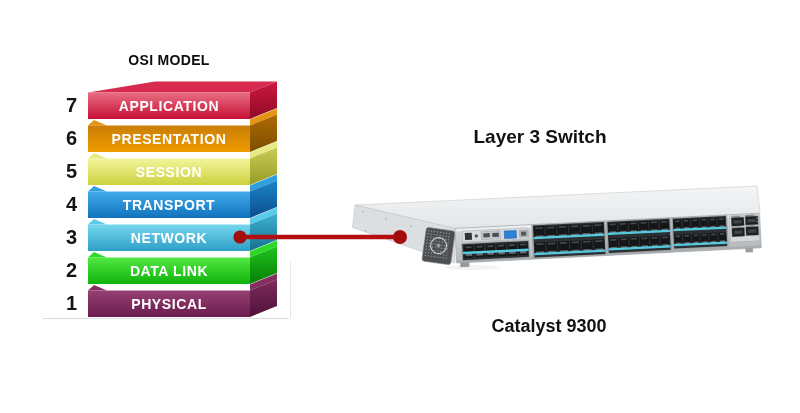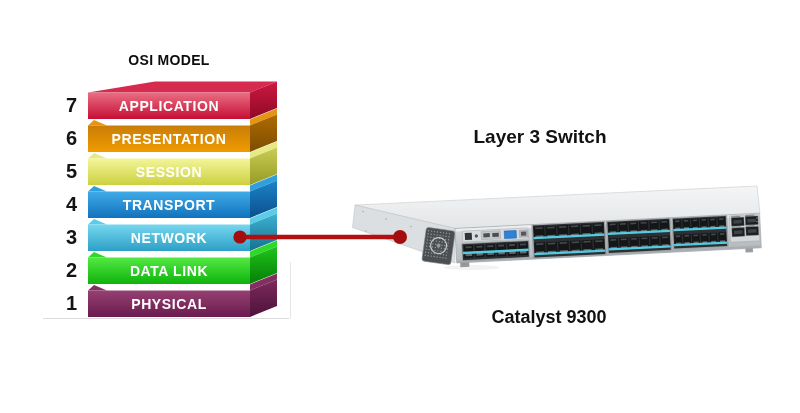--- a/index.html
+++ b/index.html
@@ -3,21 +3,21 @@
 <meta charset="utf-8">
 <style>
   html,body{margin:0;padding:0;background:#fff;}
   .canvas{position:relative;width:800px;height:413px;background:#fff;overflow:hidden;
           font-family:"Liberation Sans",sans-serif;}
   .canvas svg{position:absolute;left:0;top:0;}
   .osi-title{position:absolute;left:69px;top:52px;width:200px;text-align:center;
              font-size:14px;font-weight:bold;color:#0d0d0d;letter-spacing:.3px;}
   .switch-title{position:absolute;left:440px;top:126px;width:200px;text-align:center;
              font-size:19px;font-weight:bold;color:#111;}
-  .switch-caption{position:absolute;left:449px;top:307px;width:200px;text-align:center;
+  .switch-caption{position:absolute;left:449px;top:316px;width:200px;text-align:center;
              font-size:18px;font-weight:bold;color:#111;}
   .bar-label{font-family:"Liberation Sans",sans-serif;font-size:14px;font-weight:bold;
              fill:#ffffff;letter-spacing:.6px;text-anchor:middle;}
   .bar-num{font-family:"Liberation Sans",sans-serif;font-size:20px;font-weight:bold;
              fill:#141414;text-anchor:middle;}
 </style>
 </head>
 <body>
 
 <div class="canvas">

